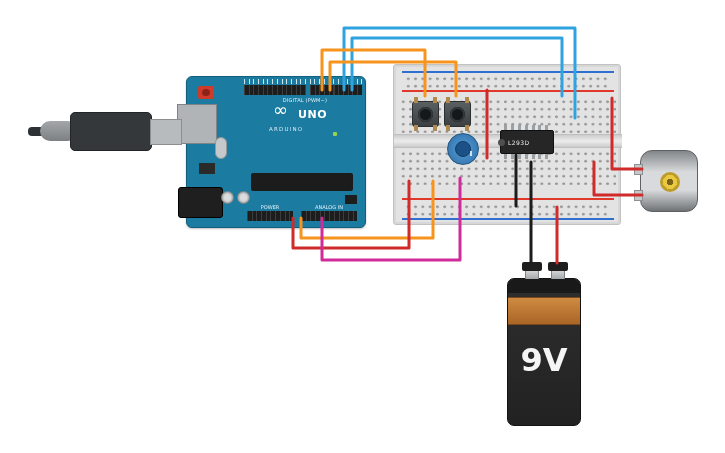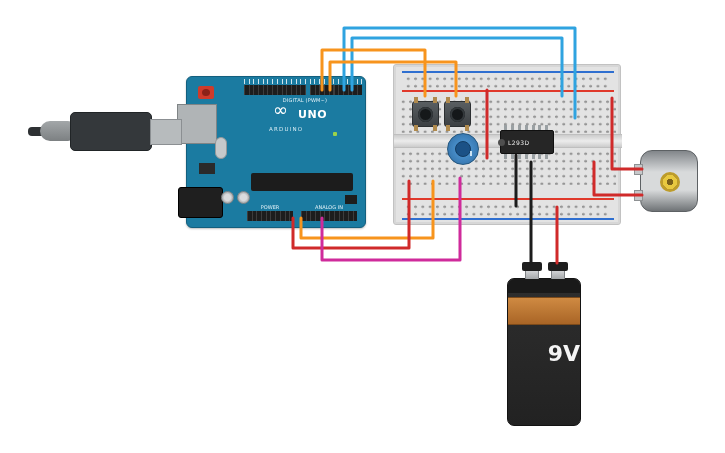--- a/index.html
+++ b/index.html
@@ -94,21 +94,21 @@
   .motor-shaft{left:19px;top:21px;width:20px;height:20px;border-radius:50%;
     background:radial-gradient(circle,#7a611a 0 3px,var(--motor_shaft_yellow,#e8c93f) 3px 7px,#bd9c2a 7px 10px)}
 
   
   .battery{left:507px;top:278px;width:74px;height:148px;border:1px solid #131313;border-radius:7px;
     background:linear-gradient(180deg,#2e2e2e,#222)}
   .bat-top{left:0;top:0;width:72px;height:14px;background:#191919;border-radius:7px 7px 0 0}
   .bat-band{left:0;top:18px;width:72px;height:28px;
     background:linear-gradient(180deg,#cf8a42,var(--battery_band,#a96526));
     border-top:1px solid #7c4a1a;border-bottom:1px solid #7c4a1a}
-  .bat-label{left:0;top:62px;width:100%;text-align:right;font-size:22px;font-weight:bold;color:#f5f5f5}
+  .bat-label{left:0;top:62px;width:100%;text-align:center;font-size:32px;font-weight:bold;color:#f5f5f5}
   .bat-term-base{width:14px;height:12px;top:-10px;border-radius:2px;border:1px solid #7e8184;
     background:linear-gradient(180deg,#d6d8da,#9fa2a4)}
   .bat-term-cap{width:20px;height:9px;top:-17px;border-radius:2px;background:#1e1e1e}
   .bt-neg-base{left:17px}.bt-neg-cap{left:14px}
   .bt-pos-base{left:43px}.bt-pos-cap{left:40px}
 
   
   .wires{left:0;top:0;width:725px;height:453px;pointer-events:none}
   .wires path{fill:none;stroke-width:3;stroke-linecap:round;stroke-linejoin:round}
 </style>

